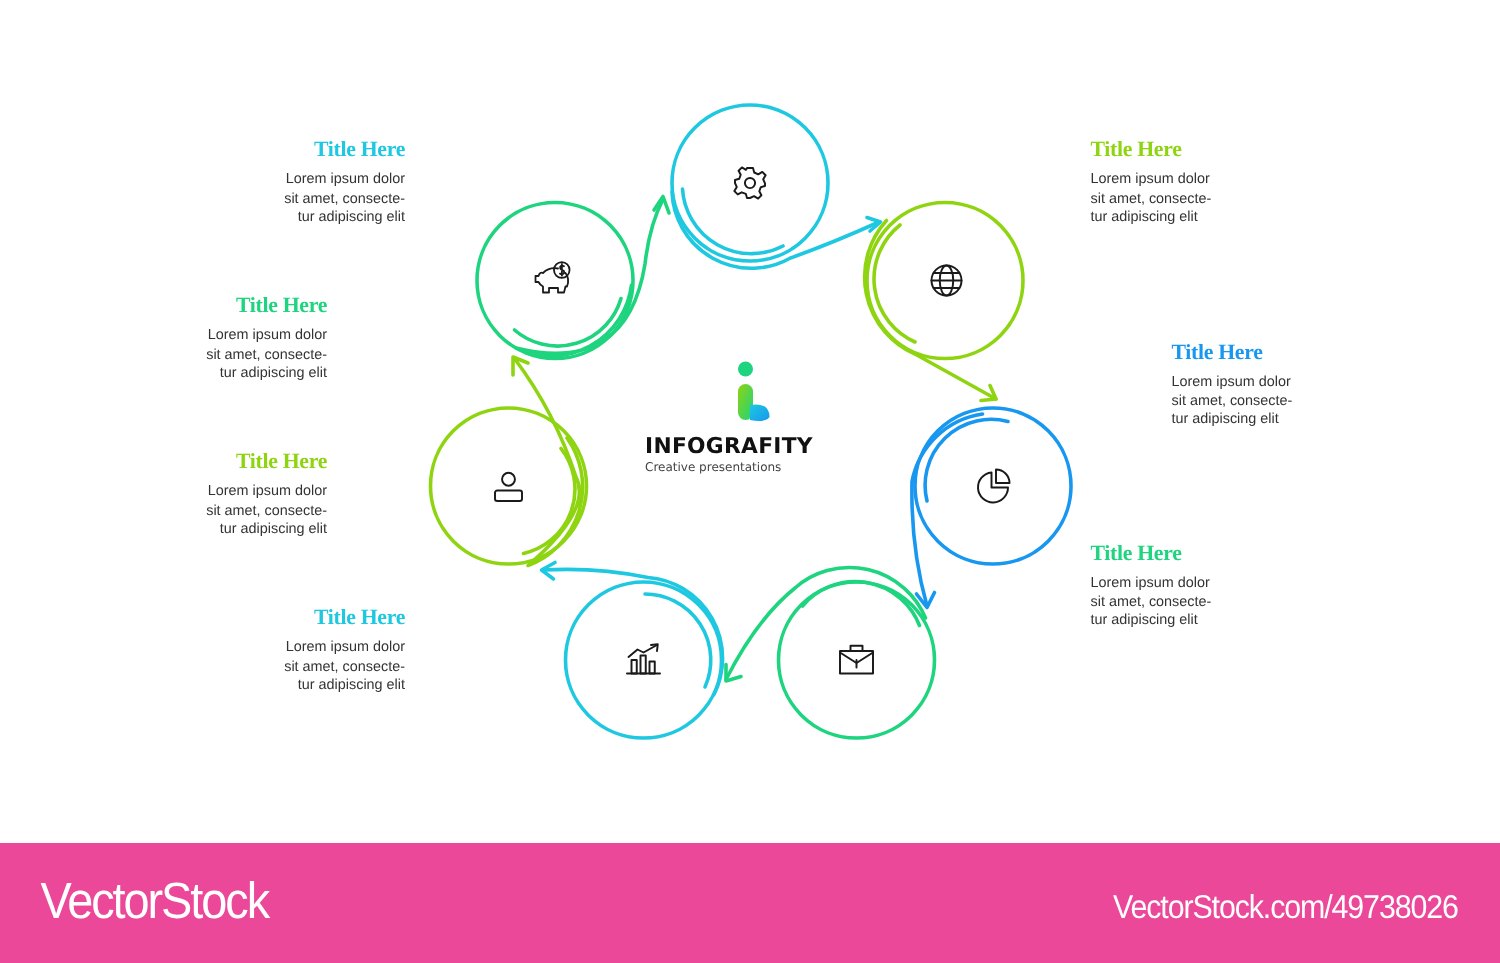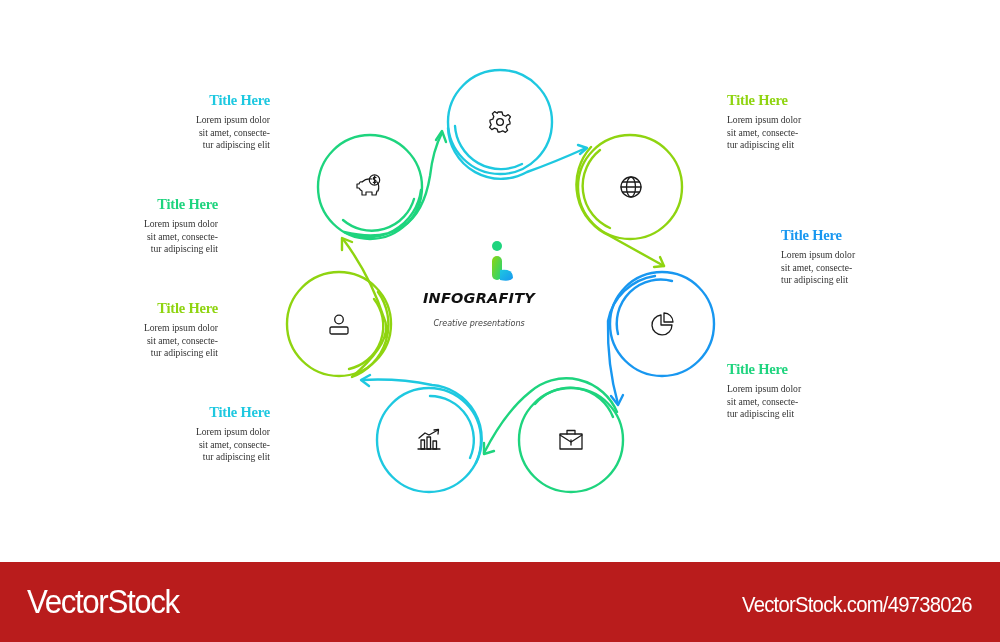--- a/index.html
+++ b/index.html
@@ -3,26 +3,26 @@
 <meta charset="utf-8">
 <style>
   html, body { margin:0; padding:0; }
   body { width:1000px; height:642px; background:#ffffff; position:relative; overflow:hidden; font-family:"Liberation Sans", sans-serif; }
   .stage { position:absolute; left:0; top:0; width:1000px; height:562px; background:#ffffff; }
   svg.diagram { position:absolute; left:0; top:0; width:1000px; height:562px; }
   .block { position:absolute; width:150px; }
   .block.left { text-align:right; }
   .block.right { text-align:left; }
   .block .title { font-family:Liberation Serif, serif; font-weight:bold; font-size:14.5px; letter-spacing:-0.2px; margin:0 0 5px 0; line-height:18px; }
-  .block .desc { font-family:Liberation Serif, serif; font-size:9.6px; color:#333333; line-height:12.5px; }
+  .block .desc { font-family:Liberation Sans, sans-serif; font-size:9.6px; color:#333333; line-height:12.5px; }
   .block .desc span { display:block; }
-  .center-logo { position:absolute; left:409px; top:240px; width:140px; text-align:center;font-style:italic; }
+  .center-logo { position:absolute; left:430px; top:240px; width:140px; text-align:left; }
   .brand { font-family:"DejaVu Sans", sans-serif; font-weight:bold; font-size:14.5px; color:#111111; letter-spacing:0.2px; margin-top:4px; }
-  .tagline { font-family:"DejaVu Sans", sans-serif; font-size:8px; color:#444444; margin-top:13px; }
-  .footer { position:absolute; left:0; top:562px; width:1000px; height:80px; background:#b91c1c; }
+  .tagline { font-family:"DejaVu Sans", sans-serif; font-size:8px; color:#444444; margin-top:1px; }
+  .footer { position:absolute; left:0; top:562px; width:1000px; height:80px; background:#ec4899; }
   .footer .left { position:absolute; left:27px; top:20px; color:#ffffff; font-family:"Liberation Sans", sans-serif; font-size:34px; letter-spacing:-1.5px; transform:scaleX(0.92); transform-origin:left center; }
   .footer .right { position:absolute; right:28px; top:30px; color:#ffffff; font-family:"Liberation Sans", sans-serif; font-size:22px; letter-spacing:-0.8px; transform:scaleX(0.92); transform-origin:right center; }
 </style>
 </head>
 <body>
 
 <div class="stage">
 
   <svg class="diagram" viewBox="0 0 1000 562" fill="none" stroke-linecap="round" stroke-linejoin="round">
     <defs>

